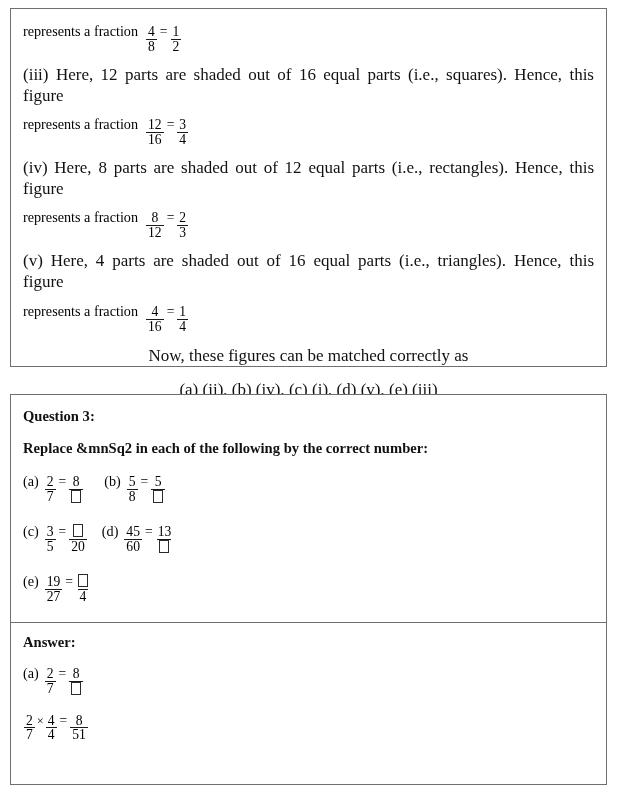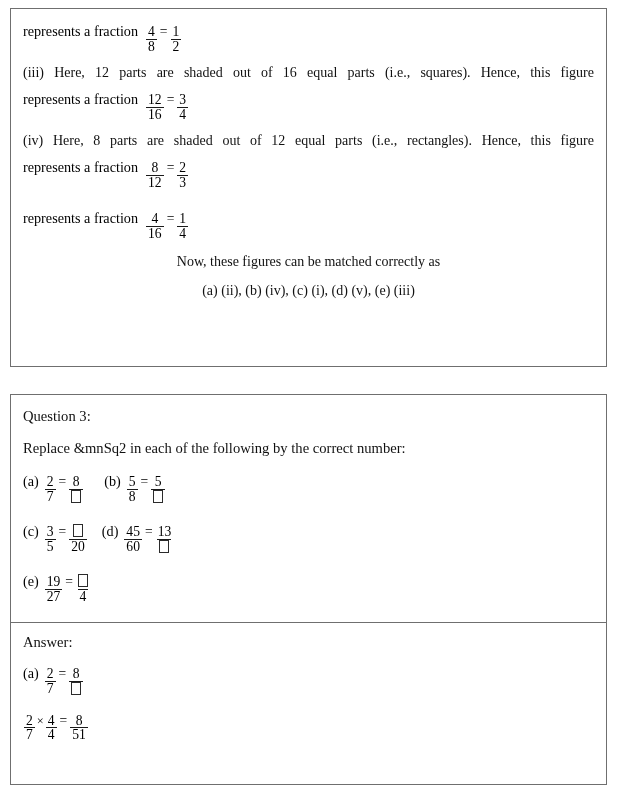--- a/index.html
+++ b/index.html
@@ -40,21 +40,21 @@
     margin: 0;
     height: 0;
   }
 
   .panel-body {
     padding: 0 12px;
   }
 
   
   .para {
-    font-size: 14px;
+    font-size: 17px;
     line-height: 1.25;
     margin: 0;
     padding: 0;
     color: #111111;
   }
   .para.justified {
     text-align: justify;
     text-align-last: justify;
     word-spacing: 0.5px;
   }
@@ -126,21 +126,21 @@
   .expr {
     display: inline-flex;
     align-items: baseline;
     margin-right: 4px;
   }
   .expr .tag {
     margin-right: 5px;
   }
 
   .bold {
-    font-weight: normal;
+    font-weight: bold;
     font-size: 14.6px;
   }
   .spacer-10 { height: 10px; }
   .spacer-12 { height: 12px; }
   .spacer-14 { height: 14px; }
   .spacer-16 { height: 16px; }
   .spacer-18 { height: 18px; }
 </style>
 </head>
 <body>
@@ -194,20 +194,21 @@
         </span>
         <span class="eq">=</span>
         <span class="frac">
           <span class="num">2</span>
           <span class="den">3</span>
         </span>
       </div>
 
       <div class="spacer-10"></div>
 
+      <p class="para justified">(v) Here, 4 parts are shaded out of 16 equal parts (i.e., triangles). Hence, this figure</p>
       <div class="spacer-10"></div>
       <div class="frac-line">
         <span class="lead">represents a fraction</span>
         <span class="frac">
           <span class="num">4</span>
           <span class="den">16</span>
         </span>
         <span class="eq">=</span>
         <span class="frac">
           <span class="num">1</span>

